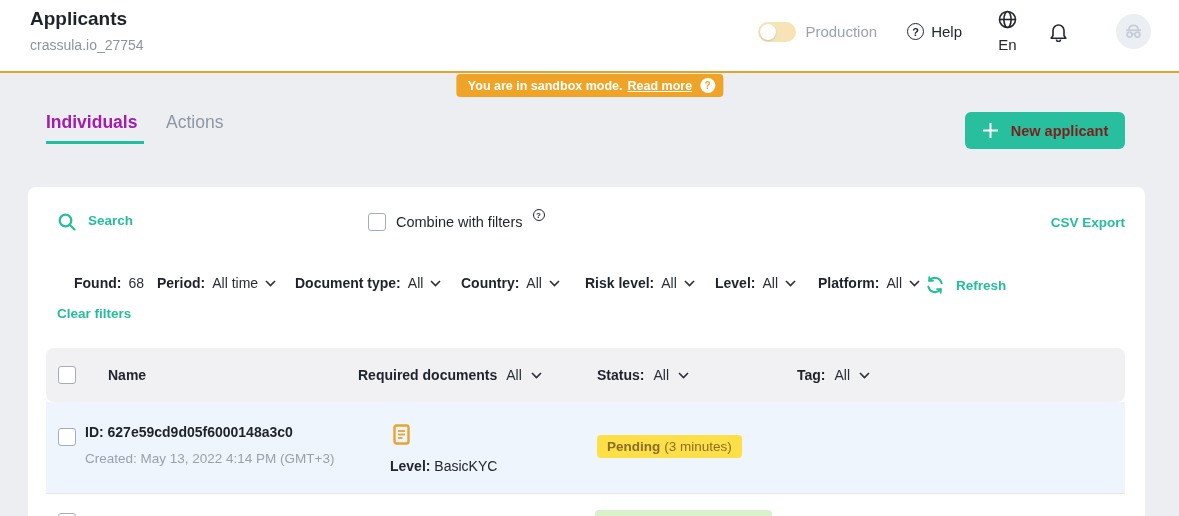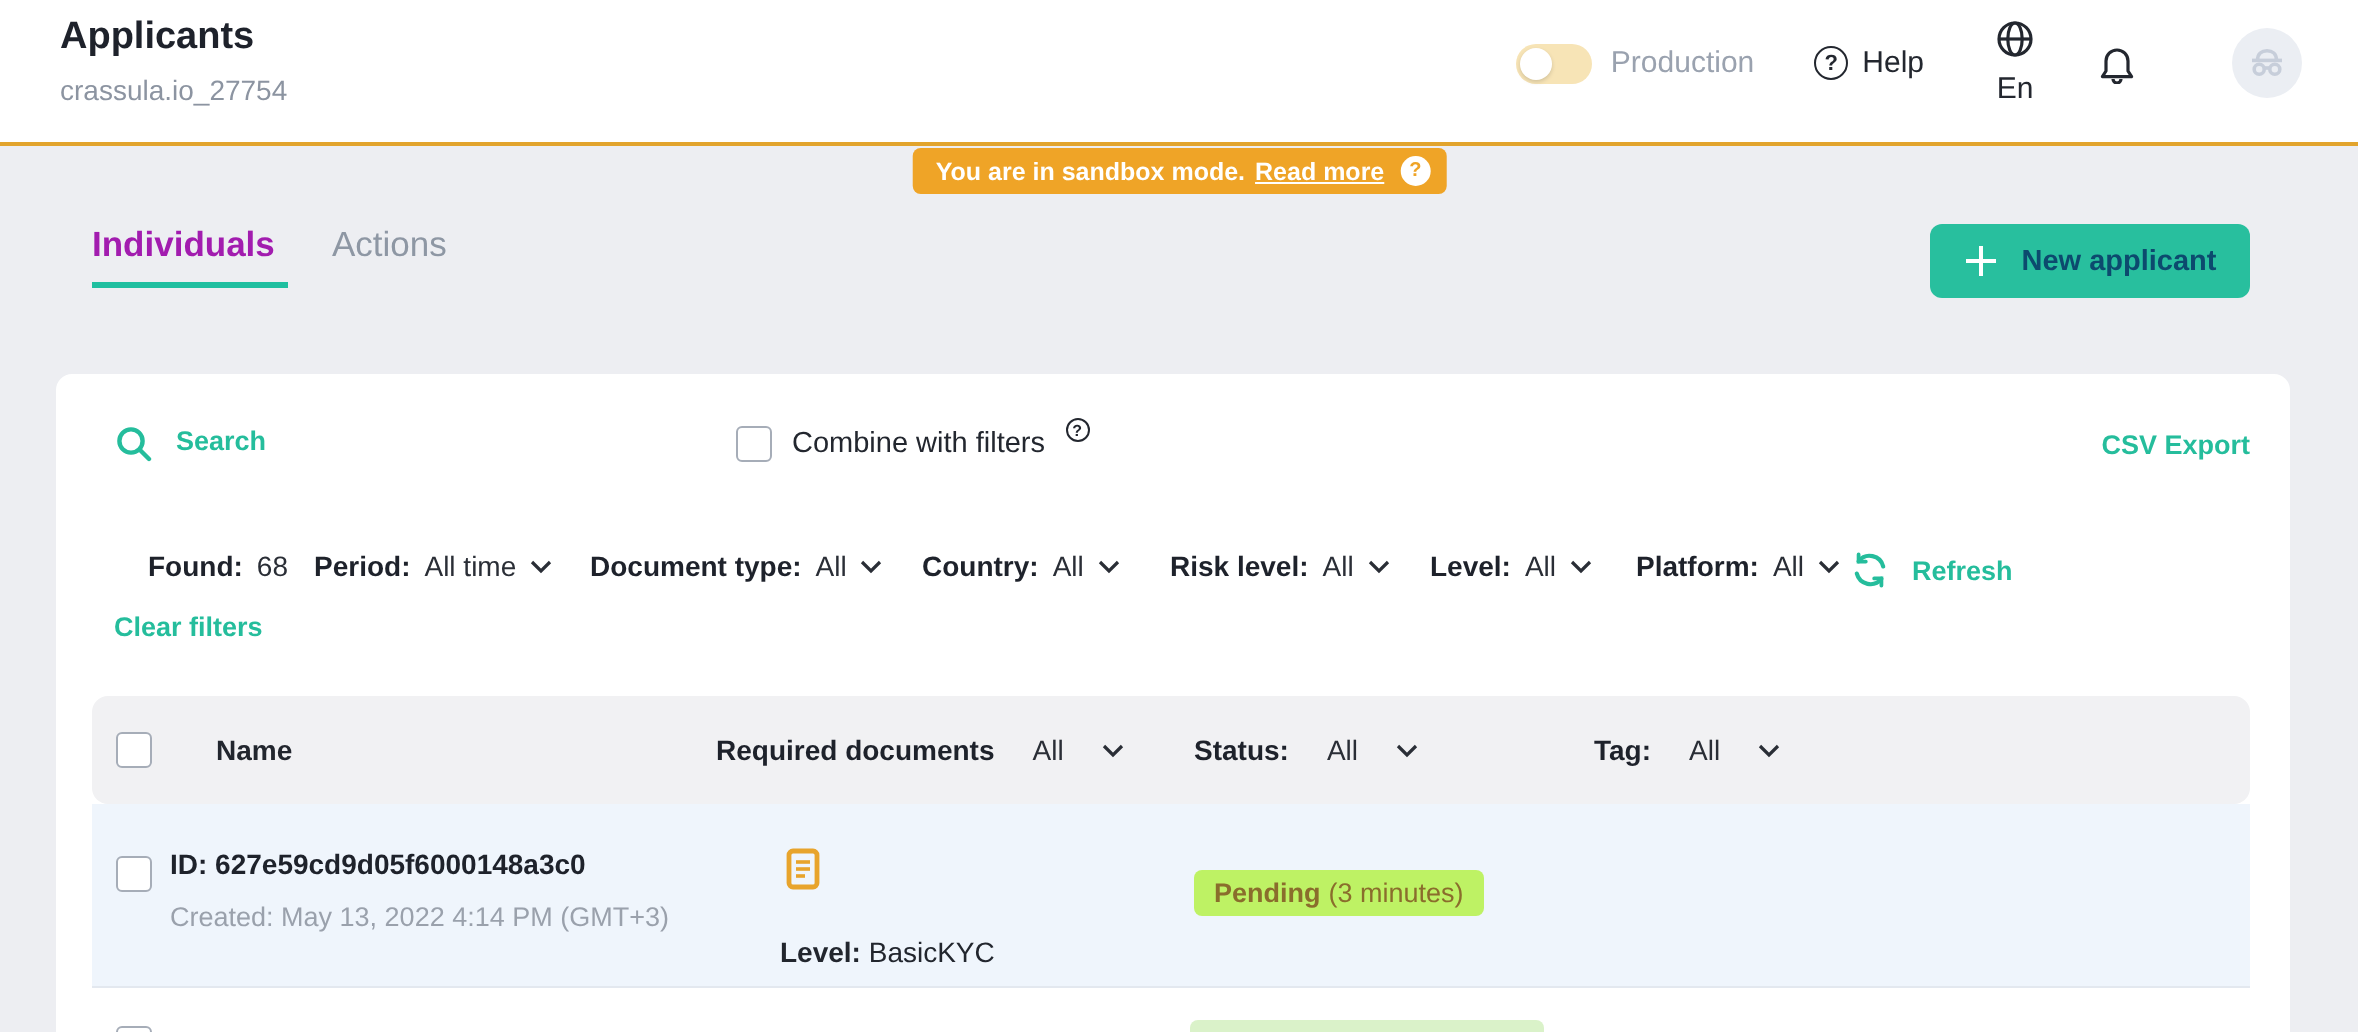--- a/index.html
+++ b/index.html
@@ -33,21 +33,21 @@
   .sandbox-banner a { color:#FFFFFF; text-decoration:underline; cursor:pointer; }
   .banner-q { display:inline-flex; align-items:center; justify-content:center; width:15px; height:15px;
     margin-left:3px; background:#FFFFFF; color:#EFA427; border-radius:50%; font-size:10px; font-weight:bold; cursor:pointer; }
 
   
   .tab-individuals { position:absolute; left:46px; top:112px; font-size:17.5px; font-weight:bold; color:#a21caf; cursor:pointer; }
   .tab-underline { position:absolute; left:46px; top:141px; width:98px; height:3px; background:#1FBFA0; }
   .tab-actions { position:absolute; left:166px; top:112px; font-size:17.5px; color:#8E97A4; cursor:pointer; }
 
   .new-applicant { position:absolute; left:965px; top:112px; width:160px; height:37px;
-    background:#28BF9E; border:none; border-radius:6px; color:#0c4a6e; font-size:14.5px; font-weight:bold;
+    background:#28BF9E; border:none; border-radius:6px; color:#7f1d1d; font-size:14.5px; font-weight:bold;
     font-family:inherit; display:flex; align-items:center; justify-content:center; gap:12px; cursor:pointer; }
 
   
   .card { position:absolute; left:28px; top:187px; width:1117px; height:400px;
     background:#FFFFFF; border-radius:8px; }
   .teal-link { color:#25BD9C; font-weight:bold; font-size:13.5px; cursor:pointer; }
 
   .search-btn { position:absolute; left:30px; top:26px; display:flex; align-items:flex-start; gap:12px; }
   .combine { position:absolute; left:340px; top:26px; display:flex; align-items:flex-start; gap:10px; cursor:pointer; }
   .combine-label { font-size:14.5px; color:#23272F; line-height:19px; }
@@ -70,33 +70,33 @@
   .f-level  { left:659px; }
   .f-platform{ left:762px; }
   .refresh-btn { position:absolute; left:897px; display:flex; align-items:center; gap:11px; cursor:pointer; }
   .clear-filters { position:absolute; left:29px; top:119px; }
 
   
   .thead { position:absolute; left:18px; top:161px; width:1079px; height:54px;
     background:#F1F1F3; border-radius:8px; font-size:14px; }
   .thead .checkbox { position:absolute; left:12px; top:18px; }
   .th-name { position:absolute; left:62px; top:19px; font-weight:bold; }
-  .th-group { position:absolute; top:19px; display:flex; align-items:center; gap:19px; cursor:pointer; }
+  .th-group { position:absolute; top:19px; display:flex; align-items:center; gap:9px; cursor:pointer; }
   .th-docs { left:312px; } .th-status { left:551px; } .th-tag { left:751px; }
 
   .trow { position:absolute; left:18px; width:1079px; }
   .row-1 { top:215px; height:92px; background:#EFF5FC; border-bottom:1px solid #E3E8EF; }
   .row-1 .checkbox { position:absolute; left:12px; top:26px; background:#FFFFFF; }
   .row-id { position:absolute; left:39px; top:22px; font-size:14px; font-weight:bold; color:#1E222B; }
   .row-created { position:absolute; left:39px; top:49px; font-size:13.5px; color:#9AA1AC; }
   .doc-icon { position:absolute; left:347px; top:22px; }
-  .row-level { position:absolute; left:344px; top:56px; font-size:14px;margin-top:10px; }
+  .row-level { position:absolute; left:344px; top:56px; font-size:14px; }
   .row-level b { font-weight:bold; }
   .badge-pending { position:absolute; left:551px; top:33px; height:23px; display:inline-flex; align-items:center;
-    padding:0 10px; border-radius:4px; background:#bef264; color:#8A6D2C; font-size:13.5px; }
+    padding:0 10px; border-radius:4px; background:#fde047; color:#8A6D2C; font-size:13.5px; }
   .badge-pending b { font-weight:bold; margin-right:4px; }
 
   .row-2 { top:307px; height:93px; background:#FFFFFF; }
   .row-2 .checkbox { position:absolute; left:12px; top:19px; }
   .badge-approved { position:absolute; left:549px; top:16px; width:177px; height:23px;
     border-radius:4px; background:#DAF2C9; }
 
   svg { display:block; }
 </style>
 </head>

